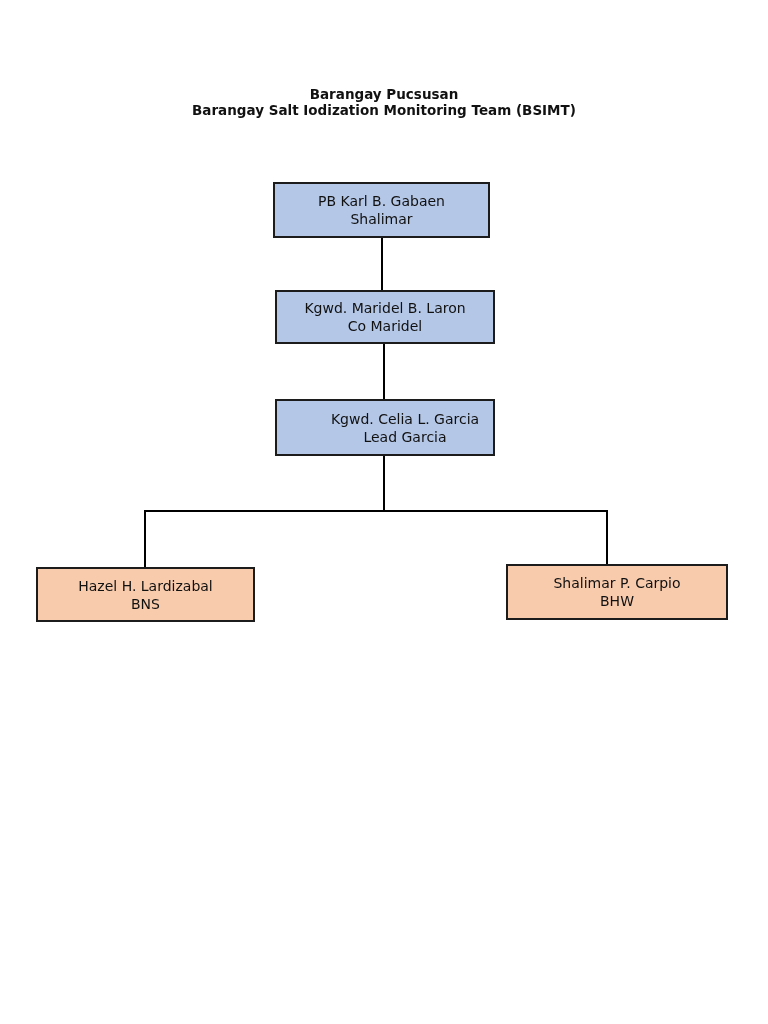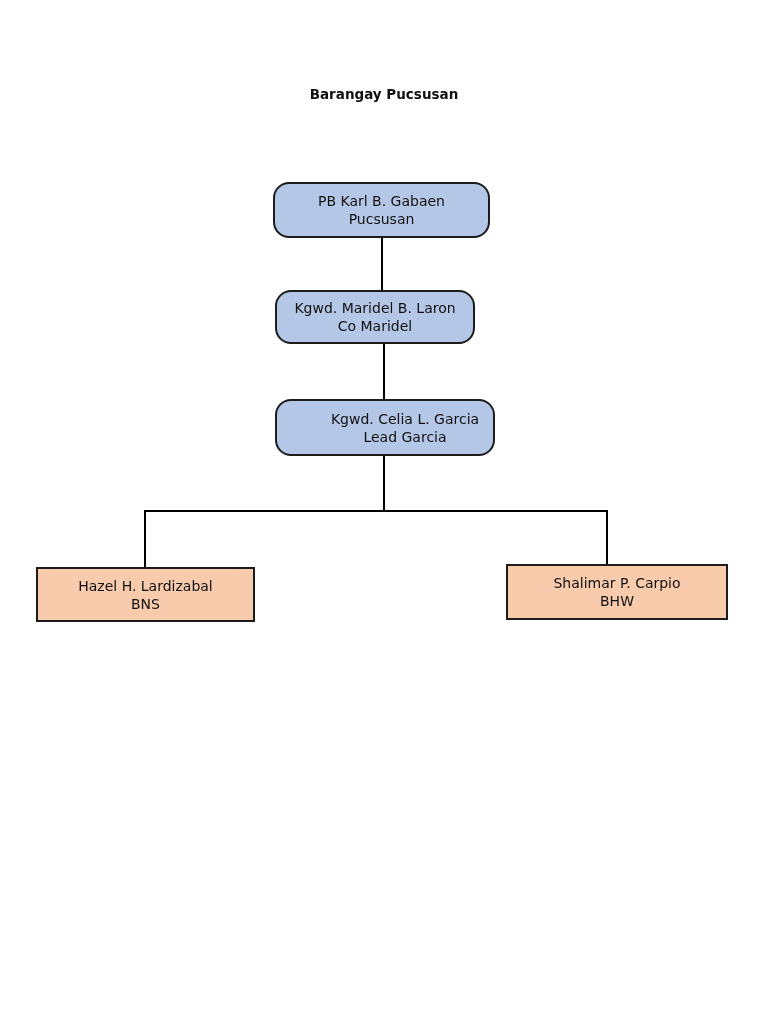--- a/index.html
+++ b/index.html
@@ -33,25 +33,25 @@
     border: 2px solid #1c1c1c;
     display: flex;
     flex-direction: column;
     align-items: center;
     justify-content: center;
     text-align: center;
     font-size: 14px;
     line-height: 18px;
     color: #111111;
   }
-  .node--blue  { background: #b4c7e7; border-radius: 16px; }
+  .node--blue  { background: #b4c7e7; }
   .node--peach { background: #f8cbad; }
 
   #box-chairman    { left: 273px; top: 182px; width: 217px; height: 56px; }
-  #box-co-chairman { left: 275px; top: 290px; width: 200px; height: 54px; }
+  #box-co-chairman { left: 275px; top: 290px; width: 220px; height: 54px; }
   #box-lead-person { left: 275px; top: 399px; width: 220px; height: 57px; padding-left: 40px; }
   #box-bns         { left: 36px;  top: 567px; width: 219px; height: 55px; }
   #box-bhw         { left: 506px; top: 564px; width: 222px; height: 56px; }
 
   
   .vline { position: absolute; width: 2px;  background: #000000; }
   .hline { position: absolute; height: 2px; background: #000000; }
 
   #line-chairman-cochairman { left: 381px; top: 238px; height: 52px; }
   #line-cochairman-lead     { left: 383px; top: 344px; height: 55px; }
@@ -60,32 +60,33 @@
   #line-branch-left         { left: 144px; top: 510px; height: 57px; }
   #line-branch-right        { left: 606px; top: 510px; height: 54px; }
 </style>
 </head>
 <body>
 
 <div class="page">
 
   <div class="chart-title">
     <div>Barangay Pucsusan</div>
+    <div>Barangay Salt Iodization Monitoring Team (BSIMT)</div>
   </div>
 
   <div class="vline" id="line-chairman-cochairman"></div>
   <div class="vline" id="line-cochairman-lead"></div>
   <div class="vline" id="line-lead-stem"></div>
   <div class="hline" id="line-branch-horizontal"></div>
   <div class="vline" id="line-branch-left"></div>
   <div class="vline" id="line-branch-right"></div>
 
   <div class="node node--blue" id="box-chairman">
     <div>PB Karl B. Gabaen</div>
-    <div>Pucsusan</div>
+    <div>Shalimar</div>
   </div>
 
   <div class="node node--blue" id="box-co-chairman">
     <div>Kgwd. Maridel B. Laron</div>
     <div>Co Maridel</div>
   </div>
 
   <div class="node node--blue" id="box-lead-person">
     <div>Kgwd. Celia L. Garcia</div>
     <div>Lead Garcia</div>

